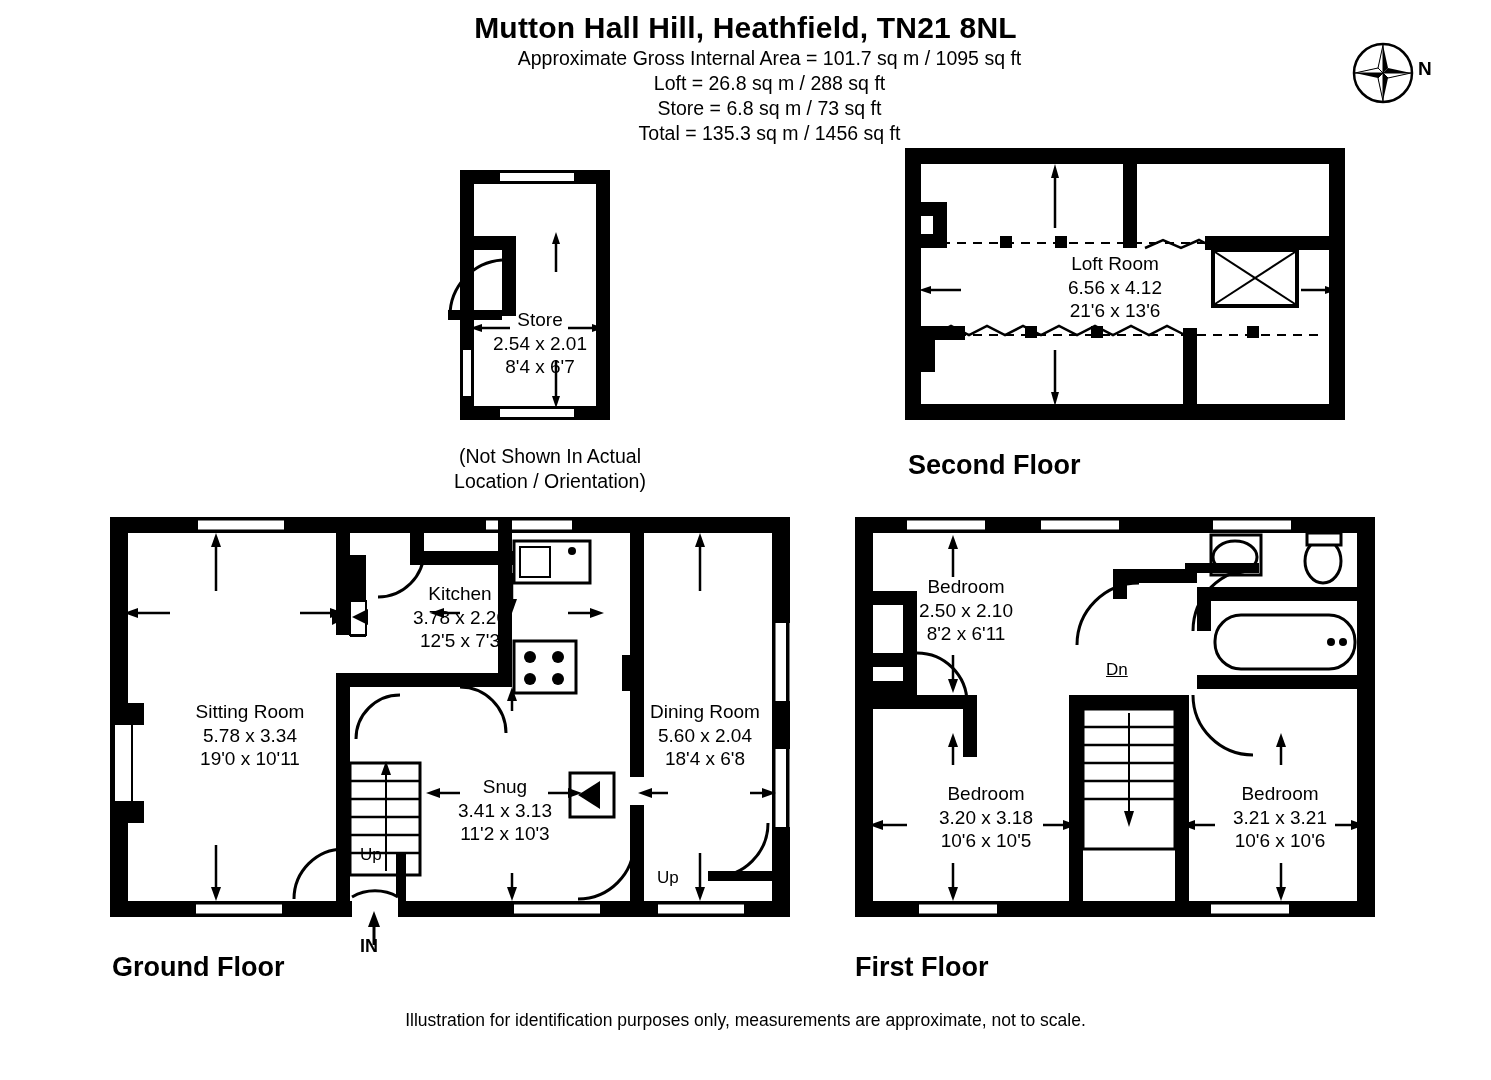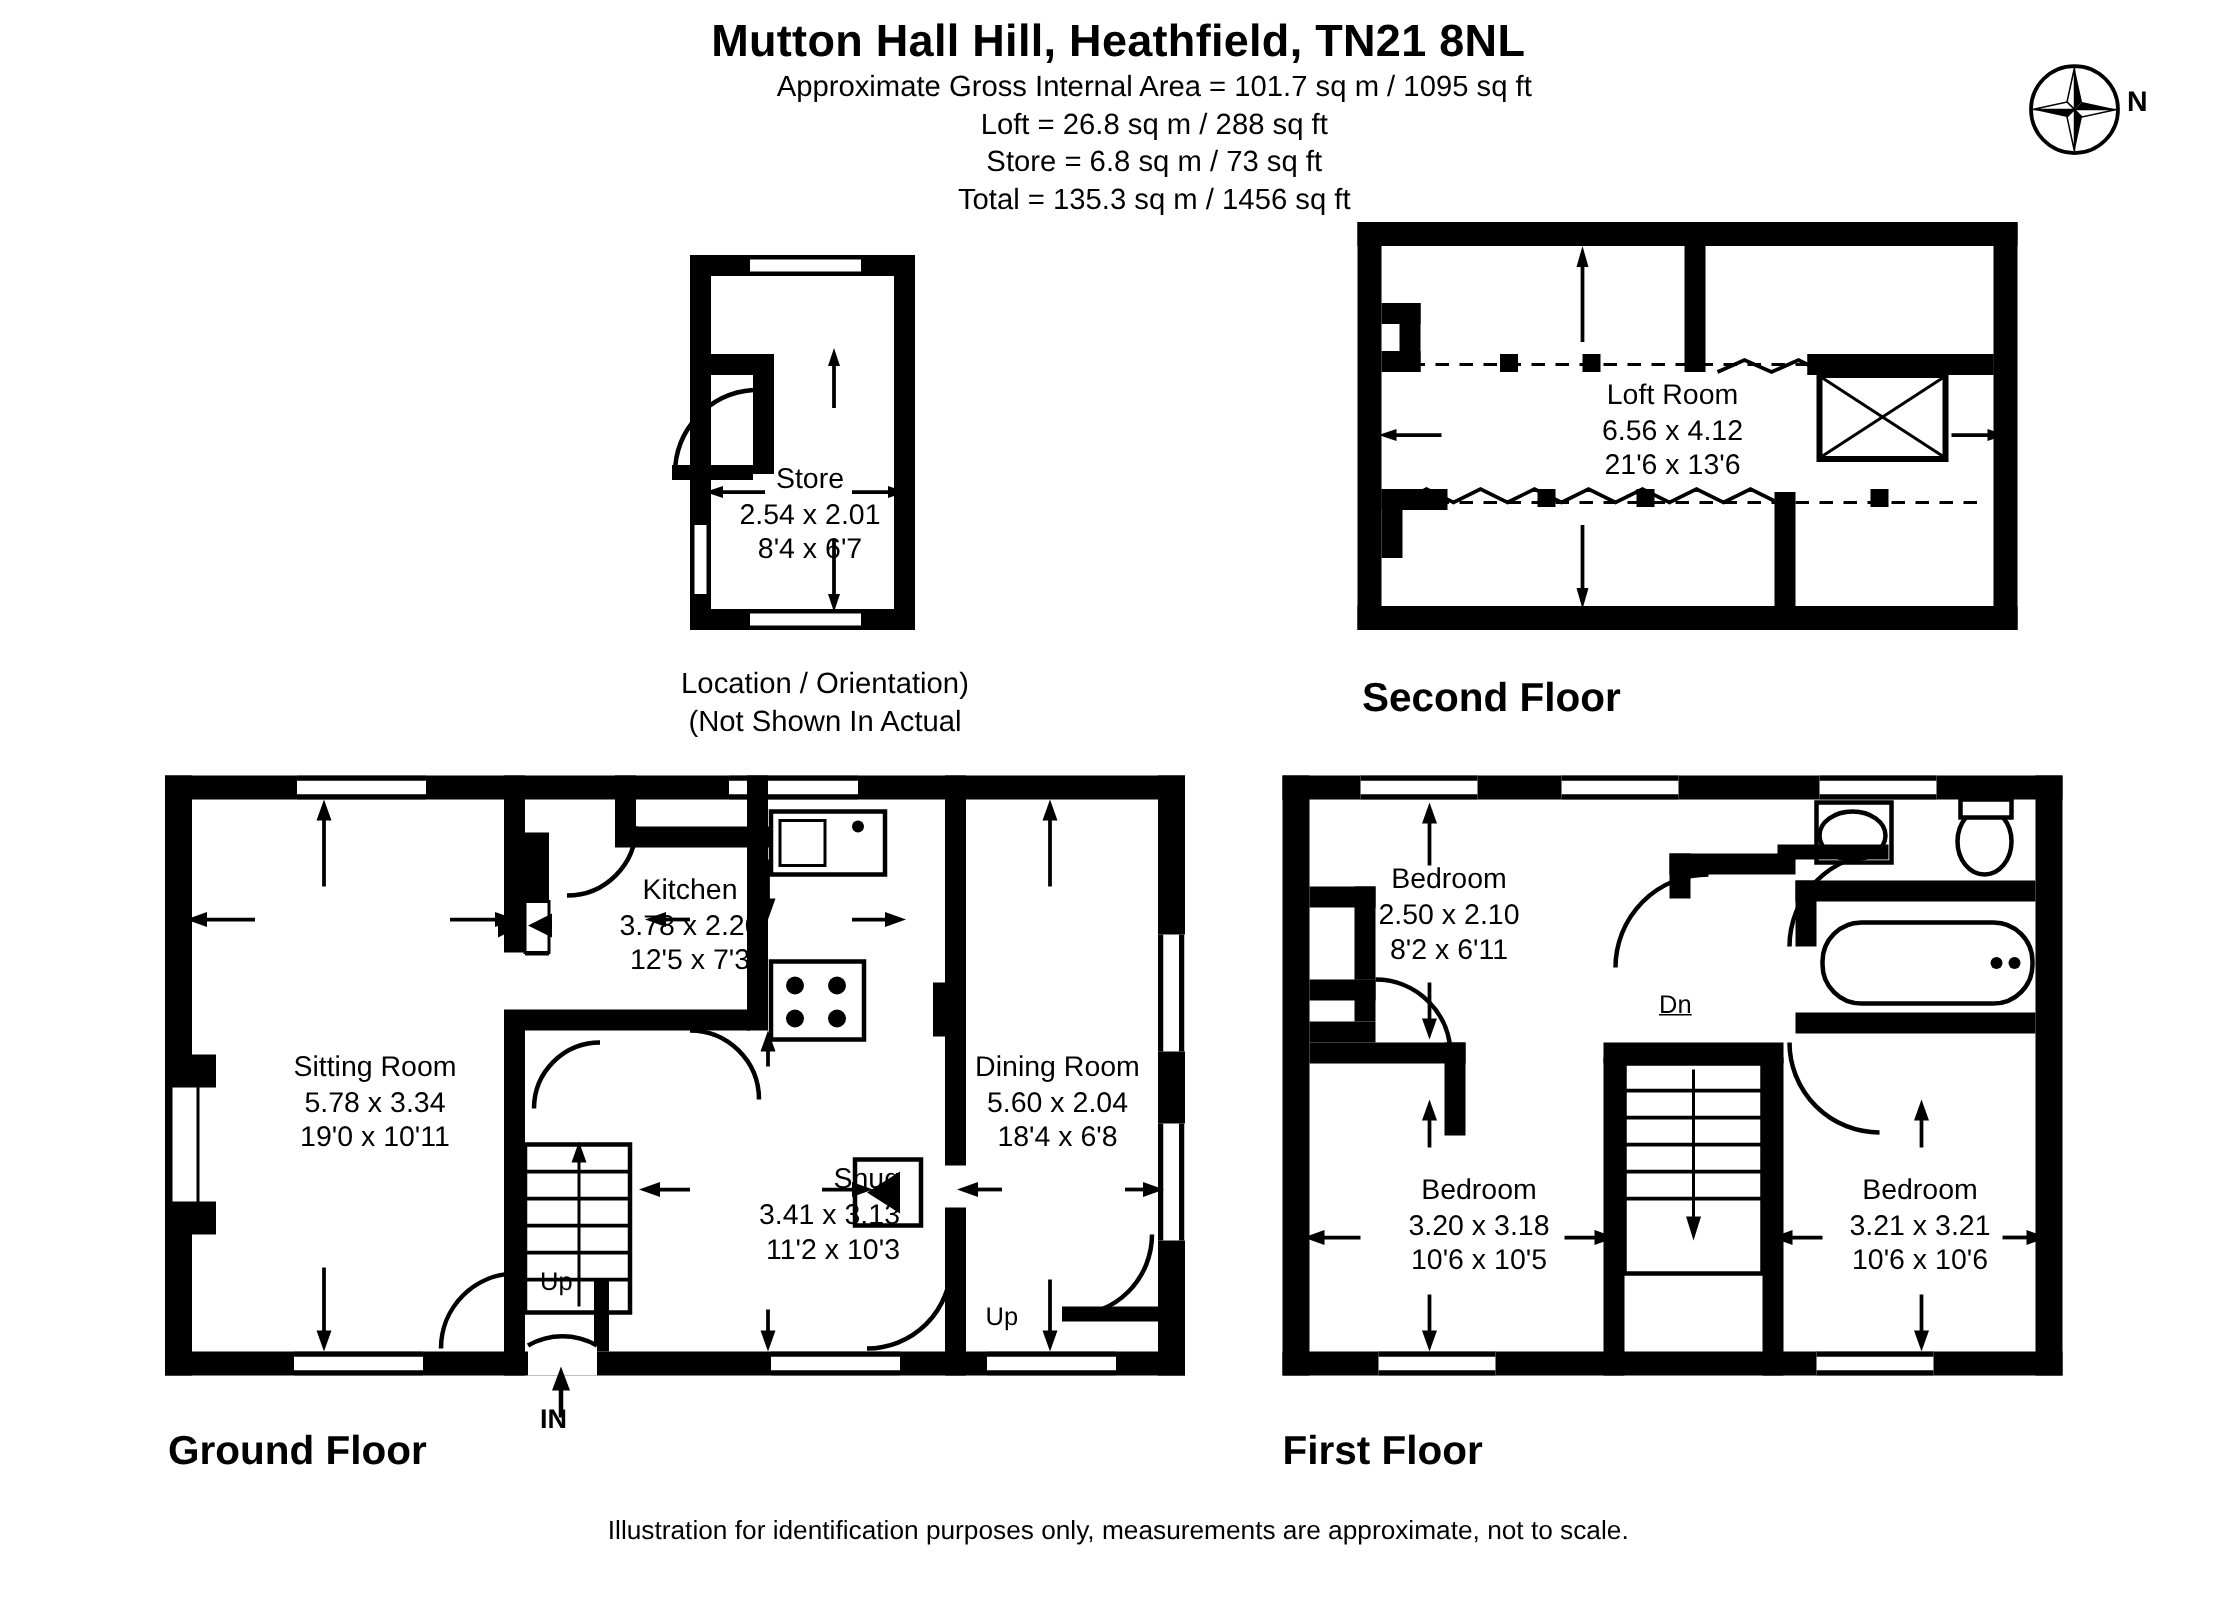--- a/index.html
+++ b/index.html
@@ -132,22 +132,22 @@
     <line x1="128" y1="168" x2="155" y2="168" stroke="#000" stroke-width="2.5"></line>
     <polygon points="164,168 152,164 152,172" fill="#000"></polygon>
   </svg>
 </div>
 <div class="room-label" style="left:440px; top:308px; width:200px;">
   <div class="nm">Store</div>
   <div>2.54 x 2.01</div>
   <div>8'4 x 6'7</div>
 </div>
 <div class="note" style="left:380px; top:444px; width:340px;">
+  <div>(Not Shown In Actual</div>
   <div>Location / Orientation)</div>
-  <div>(Not Shown In Actual</div>
 </div>
 
 <div class="abs" style="left:895px; top:140px; width:460px; height:290px;">
   <svg width="460" height="290" viewBox="0 0 460 290">
 
     <rect x="10" y="8" width="440" height="16" fill="#000"></rect>
     <rect x="10" y="8" width="16" height="272" fill="#000"></rect>
     <rect x="434" y="8" width="16" height="272" fill="#000"></rect>
     <rect x="10" y="264" width="440" height="16" fill="#000"></rect>
 
@@ -328,21 +328,21 @@
 <div class="room-label" style="left:375px; top:582px; width:170px;">
   <div class="nm">Kitchen</div>
   <div>3.78 x 2.20</div>
   <div>12'5 x 7'3</div>
 </div>
 <div class="room-label" style="left:585px; top:700px; width:240px;">
   <div class="nm">Dining Room</div>
   <div>5.60 x 2.04</div>
   <div>18'4 x 6'8</div>
 </div>
-<div class="room-label" style="left:410px; top:775px; width:190px;text-align:right;">
+<div class="room-label" style="left:410px; top:775px; width:190px;">
   <div class="nm">Snug</div>
   <div>3.41 x 3.13</div>
   <div>11'2 x 10'3</div>
 </div>
 <div class="small-txt" style="left:360px; top:845px;">Up</div>
 <div class="small-txt" style="left:657px; top:868px;">Up</div>
 <div class="small-txt" style="left:360px; top:936px; font-weight:bold; font-size:18px;">IN</div>
 <div class="floor-title" style="left:112px; top:952px;">Ground Floor</div>
 
 <div class="abs" style="left:845px; top:505px; width:540px; height:425px;">

